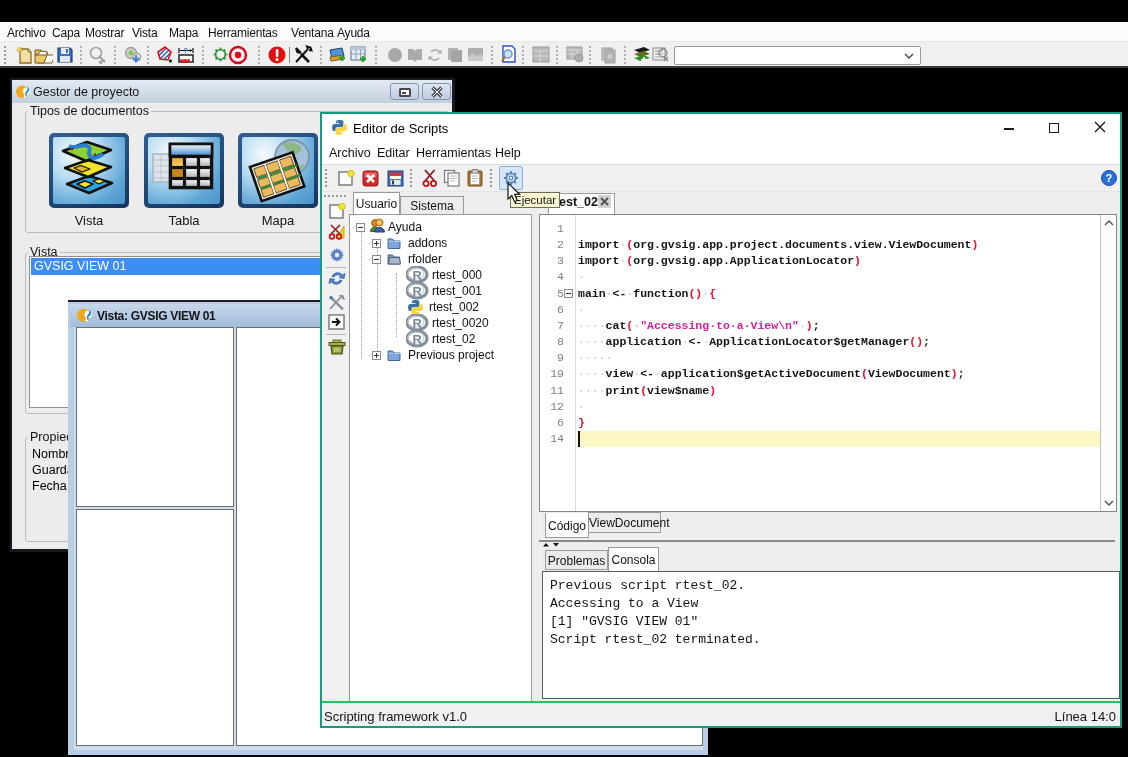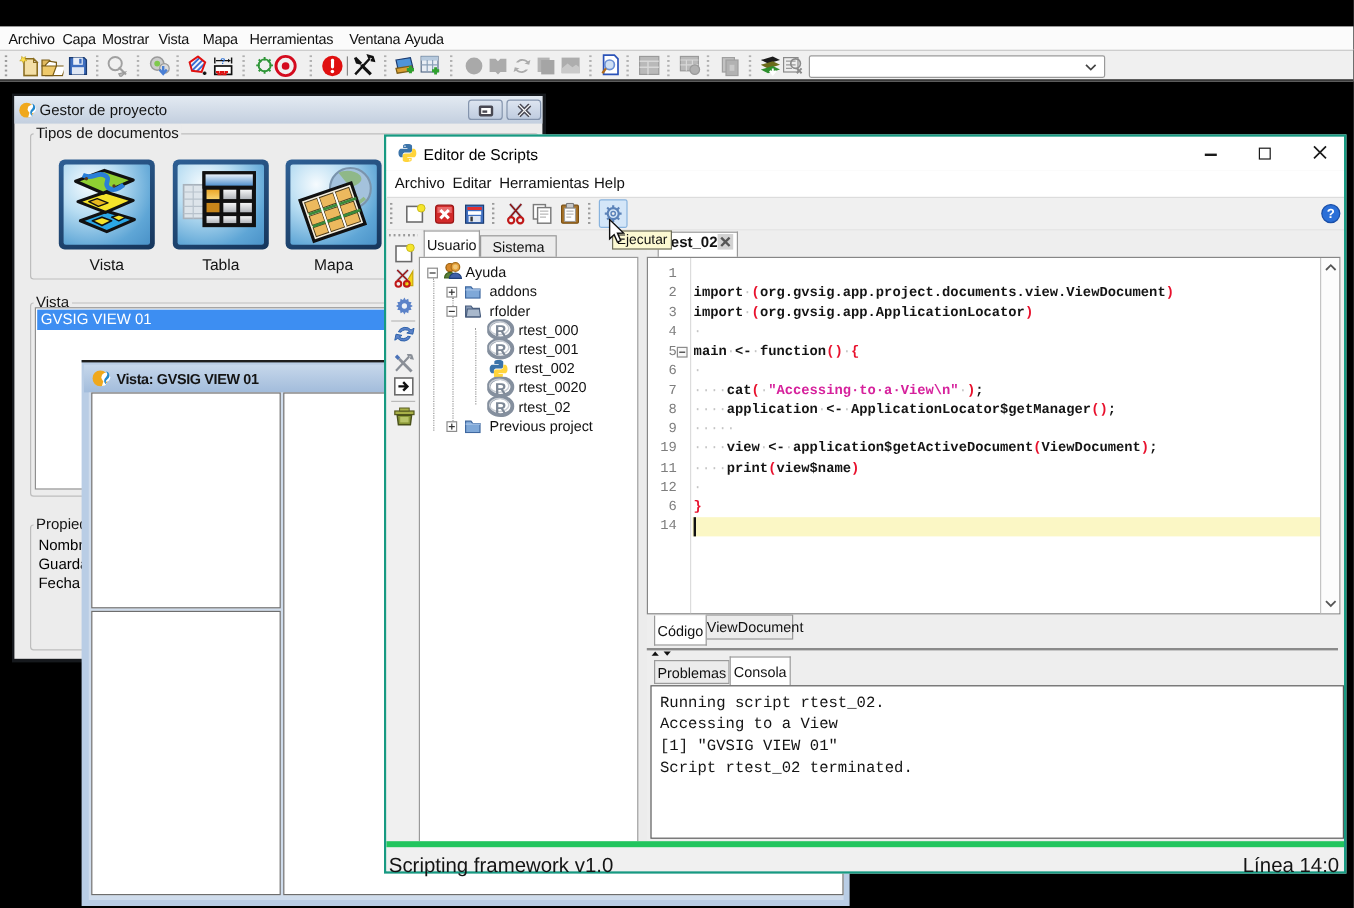--- a/index.html
+++ b/index.html
@@ -38,21 +38,21 @@
 .trow{position:absolute;font-size:12px;color:#111;white-space:nowrap;}
 #tabbar{position:absolute;left:217px;top:78px;right:5px;height:22px;}
 #codebox{position:absolute;left:217px;top:100px;width:578px;height:298px;background:#fff;border:1px solid #868686;}
 .lnum{position:absolute;left:1px;width:23px;text-align:right;font-size:11.5px;color:#7e7e7e;font-family:"Liberation Mono",monospace;}
 .cline{position:absolute;left:38px;font-size:11.5px;font-weight:700;color:#141414;font-family:"Liberation Mono",monospace;white-space:pre;}
 .cline .p{color:#e8112d;}
 .cline .s{color:#d6219c;}
 .cline .d{color:#c4c4c4;font-weight:400;}
 #console{position:absolute;left:220px;top:457px;width:578px;height:128px;background:#fff;border:1px solid #5a5a5a;}
 #console div{position:absolute;left:7px;font-size:13px;font-family:"Liberation Mono",monospace;color:#141414;white-space:pre;}
-#edstatus{position:absolute;left:0;right:0;bottom:0;height:25px;background:#f0f0f0;border-top:5px solid #22c55e;font-size:17px;color:#141414;}
+#edstatus{position:absolute;left:0;right:0;bottom:0;height:25px;background:#f0f0f0;border-top:2px solid #22c55e;font-size:13px;color:#141414;}
 .jtab{position:absolute;font-size:12px;color:#111;border:1px solid #9a9a9a;background:#ececec;text-align:center;}
 .jtabsel{background:#fff;}
 .exp{position:absolute;width:9px;height:9px;background:#fff;border:1px solid #8c8c8c;}
 .exp i{position:absolute;left:1px;top:3px;width:5px;height:1px;background:#333;}
 .exp.plus b{position:absolute;left:3px;top:1px;width:1px;height:5px;background:#333;}
 .tooltip{position:absolute;background:#fcf9d2;border:1px solid #6c6c5a;font-size:11.5px;color:#111;padding:1px 3px 1px 3px;}
 </style></head><body>
 <div id="stage">
 
 
@@ -588,21 +588,21 @@
     <div class="jtab jtabsel" style="left:223px;top:399px;width:44px;height:25px;padding-top:6px;border-top:none;z-index:2">Código</div>
     <div class="jtab" style="left:266px;top:398px;width:73px;height:21px;padding-top:3px">ViewDocument</div>
     <div class="abs" style="left:217px;top:426px;right:5px;height:2px;background:#8a8a8a"></div>
     <svg class="abs" style="left:220px;top:428px" width="22" height="6">
         <path d="M4 1 L7 4.5 L1 4.5 z" fill="#111"></path>
         <path d="M11 1 L17 1 L14 4.5 z" fill="#111"></path>
       </svg>
     <div class="jtab" style="left:223px;top:436px;width:63px;height:20px;padding-top:3px">Problemas</div>
     <div class="jtab jtabsel" style="left:286px;top:433px;width:51px;height:24px;padding-top:5px;border-bottom:none">Consola</div>
     <div id="console">
-      <div style="top:6px">Running script rtest_02.</div>
+      <div style="top:6px">Previous script rtest_02.</div>
       <div style="top:24px">Accessing to a View</div>
       <div style="top:42px">[1] "GVSIG VIEW 01"</div>
       <div style="top:60px">Script rtest_02 terminated.</div>
     </div>
     <div id="edstatus">
       <span style="position:absolute;left:2px;top:6px">Scripting framework v1.0</span>
       <span style="position:absolute;right:4px;top:6px">Línea 14:0</span>
     </div>
     <div class="tooltip" style="left:188px;top:78px;z-index:9">Ejecutar</div>
     <svg class="abs" style="left:185px;top:68px;z-index:10" width="15" height="22">

